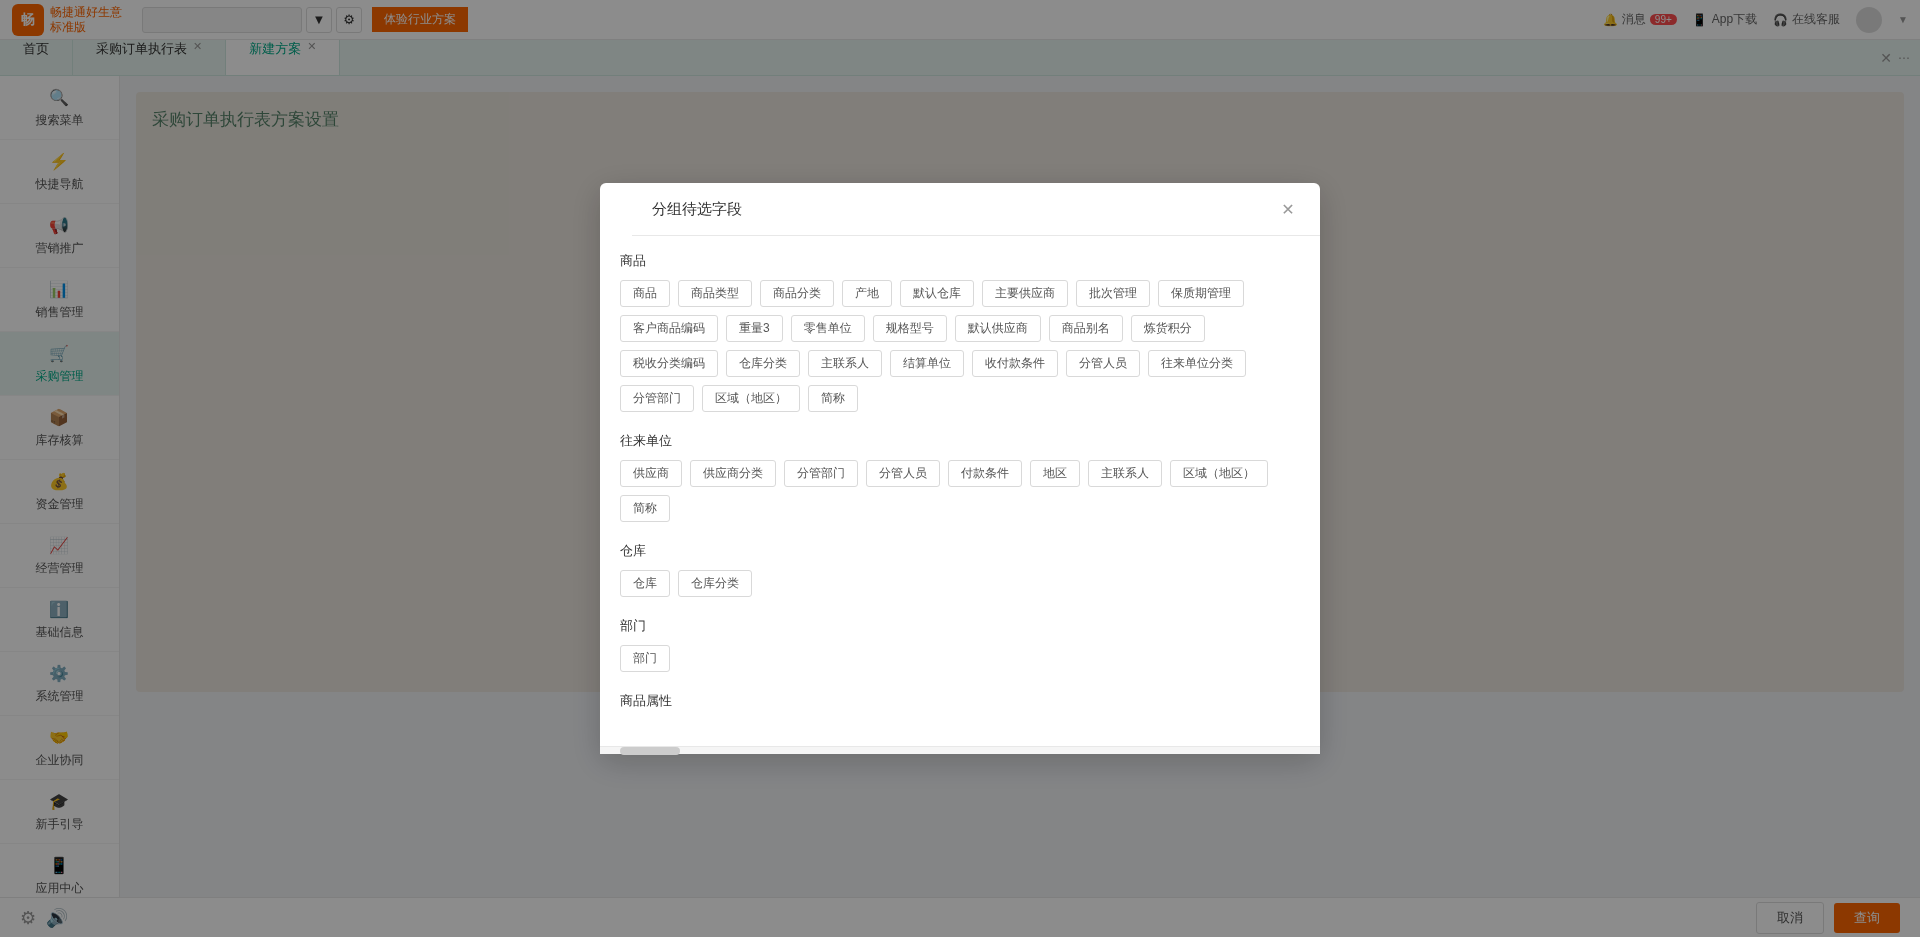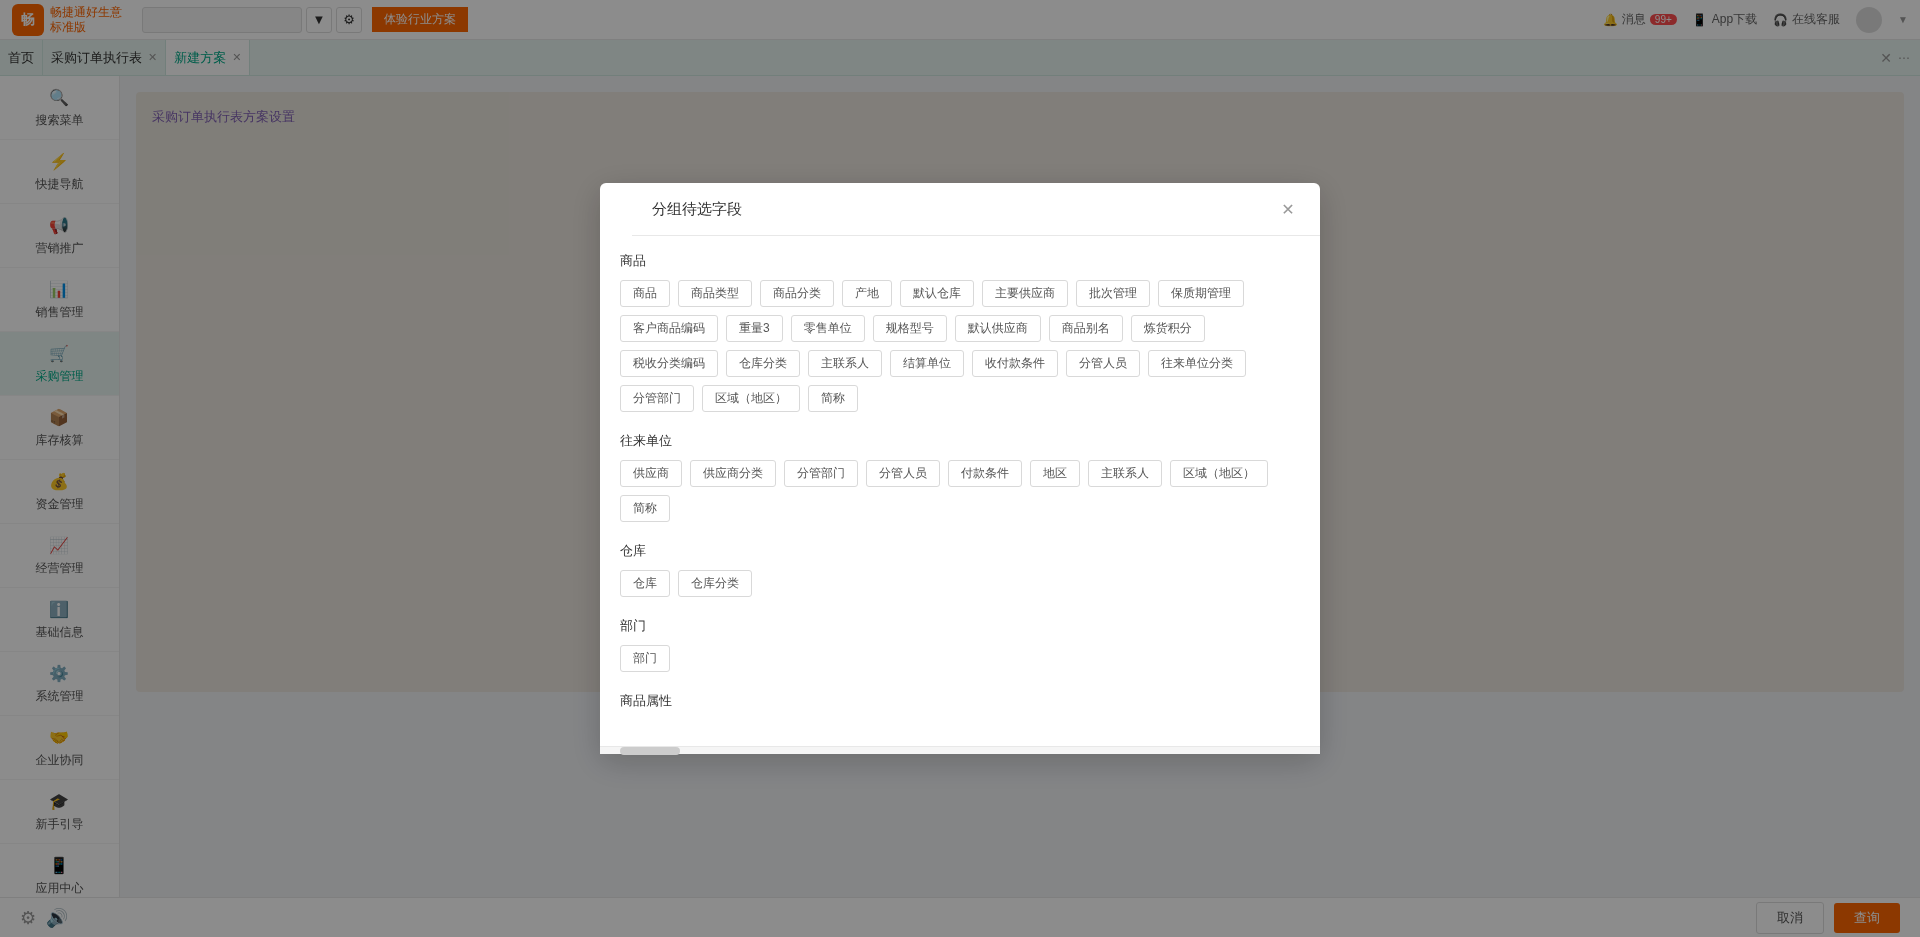--- a/index.html
+++ b/index.html
@@ -115,23 +115,22 @@
     
     .tab-bar {
       height: 36px;
       background: #e8f5f0;
       display: flex;
       align-items: stretch;
       border-bottom: 1px solid #d0e8e0;
       padding-left: 0;
     }
     .tab-item {
-      padding: 0 8px;
-      display: flex;
-      align-items: center;
+      padding: 0 23px;
+      display: flex;
       cursor: pointer;
       font-size: 13px;
       color: #333;
       border-right: 1px solid #d0e8e0;
       gap: 6px;
       white-space: nowrap;
     }
     .tab-item.active {
       background: #fff;
       color: #00aa88;
@@ -450,21 +449,21 @@
     </div>
     <div class="sidebar-item">
       <div class="sidebar-icon">💬</div>
 
     </div>
 
   </div>
 
   <div class="content-area">
     <div class="page-content">
-      <div style="color:#4c1d95;font-size:13px;margin-bottom:10px;">采购订单执行表方案设置</div>
+      <div style="color:#14532d;font-size:17px;margin-bottom:10px;">采购订单执行表方案设置</div>
     </div>
   </div>
 </div>
 
 <div class="modal-overlay">
   <div class="modal">
     <div class="modal-header">
       <span class="modal-title">分组待选字段</span>
       <div class="modal-close">
         <span>✕</span>

